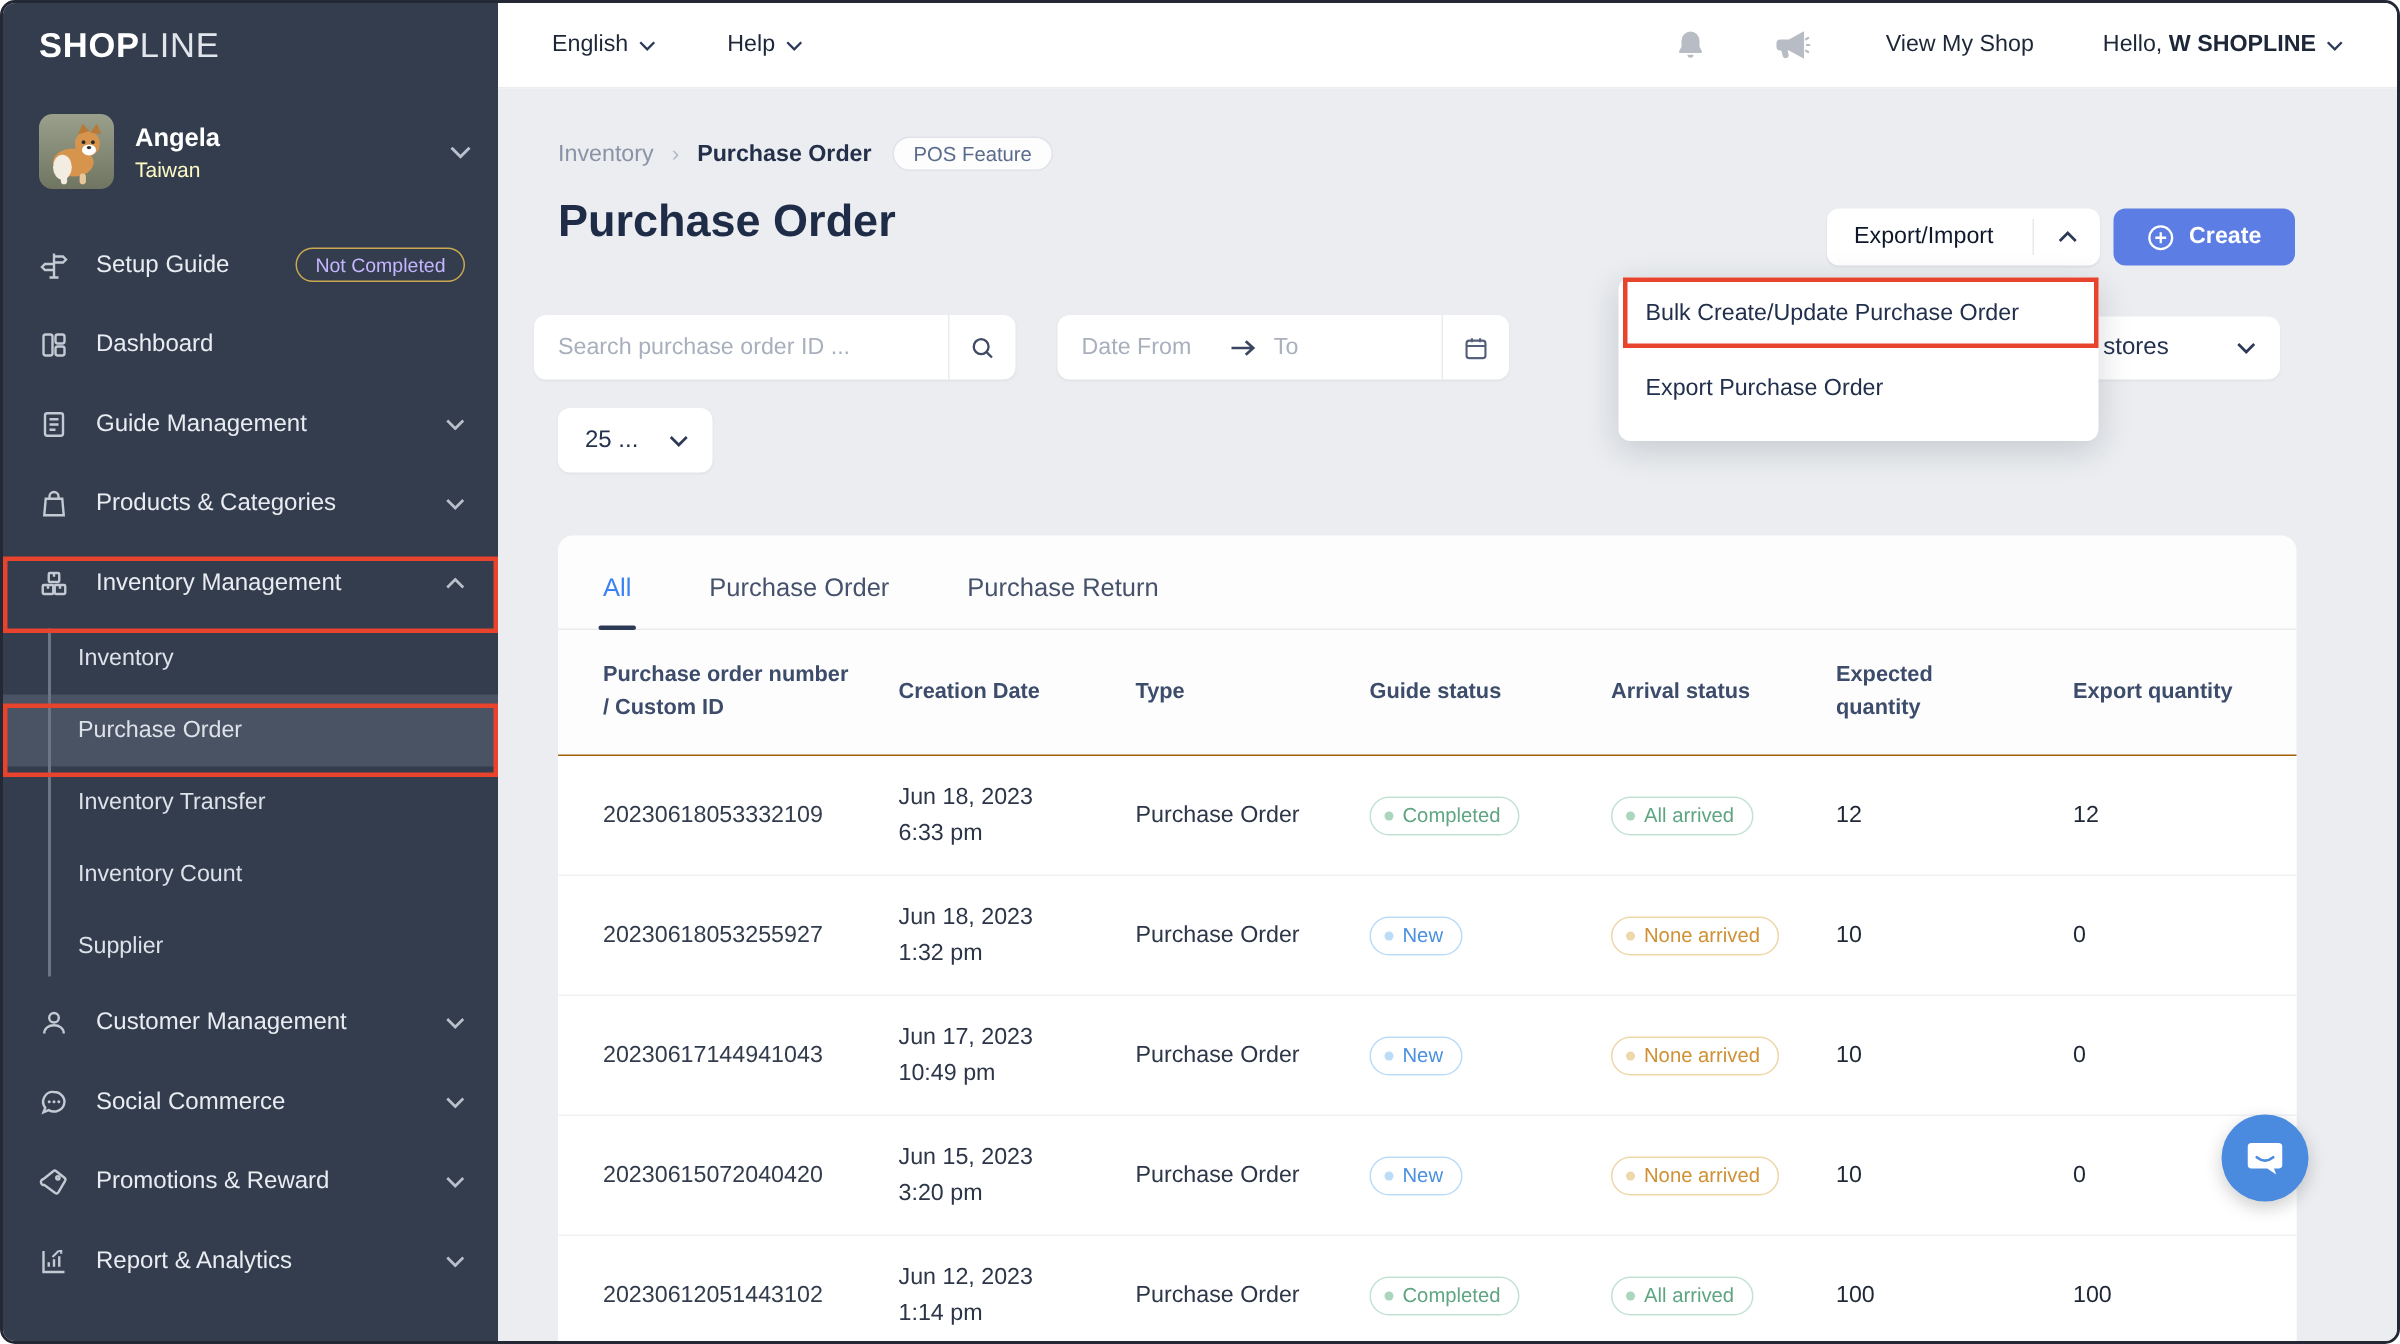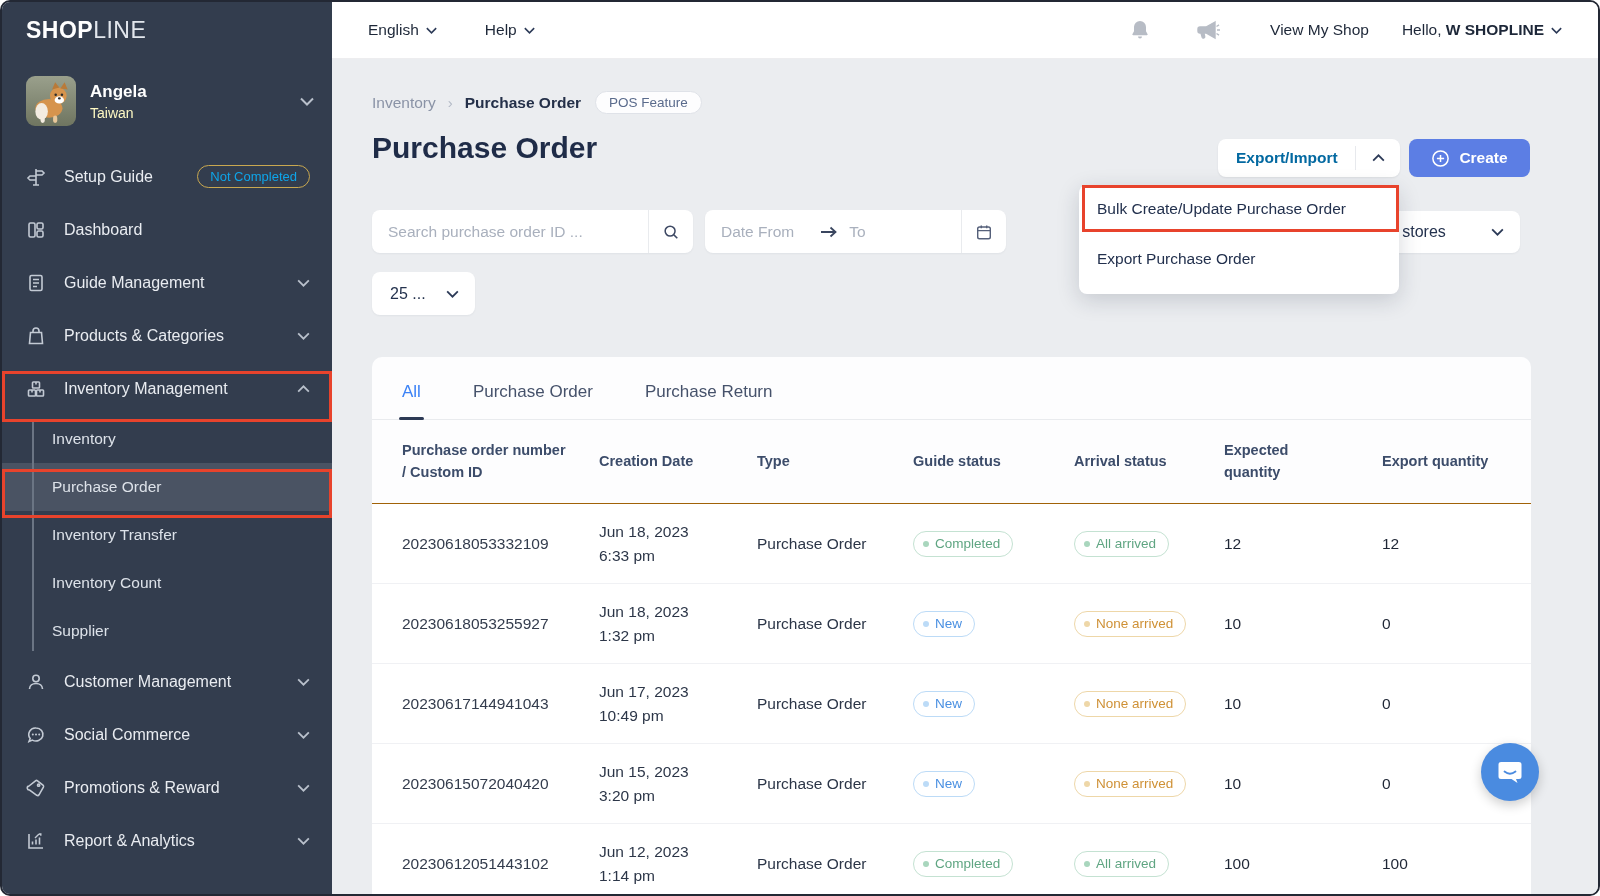--- a/index.html
+++ b/index.html
@@ -13,62 +13,62 @@
   .logo span { font-weight:300; color:#e2e6ec; }
   .profile { display:flex; align-items:center; margin:32px 18px 0 24px; cursor:pointer; }
   .avatar { width:50px; height:50px; border-radius:9px; overflow:hidden; flex:none; }
   .pinfo { margin-left:14px; flex:1; }
   .pname { font-size:17px; font-weight:700; color:#fff; }
   .pregion { font-size:14px; color:#fef9c3; margin-top:3px; }
   .chev { color:#b9c0cb; display:flex; }
   .menu { margin-top:24px; }
   .side-item { display:flex; align-items:center; height:53px; padding:0 22px 0 24px; font-size:16px; color:#e9ecf1; cursor:pointer; }
   .sicon { width:22px; margin-right:16px; color:#c3cad4; display:flex; flex:none; }
-  .badge-nc { margin-left:auto; border:1px solid #c9a850; color:#0ea5e9; font-size:13px; padding:3px 12px; border-radius:13px; white-space:nowrap; }
+  .badge-nc { margin-left:auto; border:1px solid #c9a850; color:#c4b5fd; font-size:13px; padding:3px 12px; border-radius:13px; white-space:nowrap; }
   .side-item .chev { margin-left:auto; }
   .submenu { position:relative; }
   .submenu::before { content:""; position:absolute; left:30px; top:4px; bottom:4px; width:2px; background:#6b7584; }
   .sub-item { height:48px; display:flex; align-items:center; padding-left:50px; font-size:15.5px; color:#dde2e9; cursor:pointer; }
   .sub-item.selected { background:#4a5363; }
   .red-box { position:absolute; border:3px solid #e8432c; z-index:45; pointer-events:none; }
 
   
   .topbar { position:absolute; left:330px; top:0; right:0; height:57px; background:#fff; display:flex; align-items:center; border-bottom:1px solid #ededef; padding:0 36px; z-index:15; }
   .tb-link { display:flex; align-items:center; gap:7px; font-size:15.5px; color:#1d2738; cursor:pointer; }
   .tb-lang { margin-right:48px; }
   .tb-right { margin-left:auto; display:flex; align-items:center; }
   .tb-icon { color:#b7bcc5; display:flex; cursor:pointer; }
   .tb-bell { margin-right:42px; }
   .tb-mega { margin-right:50px; }
-  .tb-shop { margin-right:33px; }
+  .tb-shop { margin-right:46px; }
   .tb-hello b { font-weight:700; }
 
   
   .content { position:absolute; left:330px; top:57px; right:0; bottom:0; background:#ebedf0; }
   .breadcrumb { position:absolute; left:40px; top:32px; display:flex; align-items:center; font-size:15.5px; }
   .bc-parent { color:#8a93a6; cursor:pointer; }
   .bc-sep { color:#b3bac6; margin:0 12px; font-size:15px; }
   .bc-current { color:#243049; font-weight:700; }
   .bc-badge { margin-left:14px; border:1px solid #dfe2e8; background:#fdfdfe; color:#5a6b8c; font-size:13.5px; padding:3px 13px; border-radius:14px; }
   .page-title { position:absolute; left:40px; top:72px; font-size:30px; font-weight:700; color:#1f2c48; }
 
   .btn-export { position:absolute; left:886px; top:80px; width:182px; height:38px; background:#fff; border-radius:8px; display:flex; align-items:center; box-shadow:0 1px 2px rgba(27,35,53,.08); cursor:pointer; z-index:25; }
-  .exp-label { padding:0 12px 0 18px; font-weight:700; font-size:15.5px; color:#0369a1; flex:1; }
+  .exp-label { padding:0 12px 0 18px; font-weight:400; font-size:15.5px; color:#0f172a; flex:1; }
   .exp-div { width:1px; height:24px; background:#e7e9ed; }
   .exp-caret { width:44px; display:flex; justify-content:center; color:#2c3a57; }
   .btn-create { position:absolute; left:1077px; top:80px; width:121px; height:38px; background:#5c7ee4; border-radius:8px; color:#fff; font-weight:700; font-size:15.5px; display:flex; align-items:center; justify-content:center; gap:9px; cursor:pointer; z-index:25; }
   .plus-ic { display:flex; }
 
   .dropdown { position:absolute; left:747px; top:126px; width:320px; background:#fff; border-radius:8px; box-shadow:0 6px 22px rgba(30,40,60,.18); z-index:30; padding-bottom:8px; }
   .dd-item { height:47px; display:flex; align-items:center; padding:0 18px; font-size:15.5px; color:#22304d; cursor:pointer; }
   .dd-item:last-child { height:54px; }
   .dd-redbox { position:absolute; left:750px; top:126px; width:317px; height:47px; border:3px solid #e8432c; z-index:36; pointer-events:none; }
 
   .input-card { position:absolute; height:43px; background:#fff; border-radius:8px; display:flex; align-items:center; box-shadow:0 1px 2px rgba(27,35,53,.05); }
-  .search-box { left:40px; top:151px; width:321px;align-items:center; }
+  .search-box { left:24px; top:151px; width:321px;align-items:center; }
   .search-input { flex:1; border:none; outline:none; font-size:15.5px; color:#333; padding:0 6px 0 16px; min-width:0; background:transparent; font-family:"Liberation Sans",sans-serif; }
   .search-input::placeholder { color:#a9b0bd; }
   .v-div { width:1px; align-self:stretch; background:#e9ebee; }
   .icon-slot { width:44px; display:flex; justify-content:center; align-items:center; color:#3e4964; cursor:pointer; }
   .date-box { left:373px; top:151px; width:301px; padding-left:16px; }
   .d-from { color:#a9b0bd; font-size:15.5px; }
   .d-arrow { margin:0 11px 0 26px; color:#3a465f; display:flex; }
   .d-to { color:#a9b0bd; font-size:15.5px; flex:1; }
   .stores-box { left:1030px; top:152px; width:158px; height:42px; padding:0 16px 0 18px; justify-content:space-between; cursor:pointer; z-index:10; }
   .stores-label { font-size:16px; color:#24324e; }

